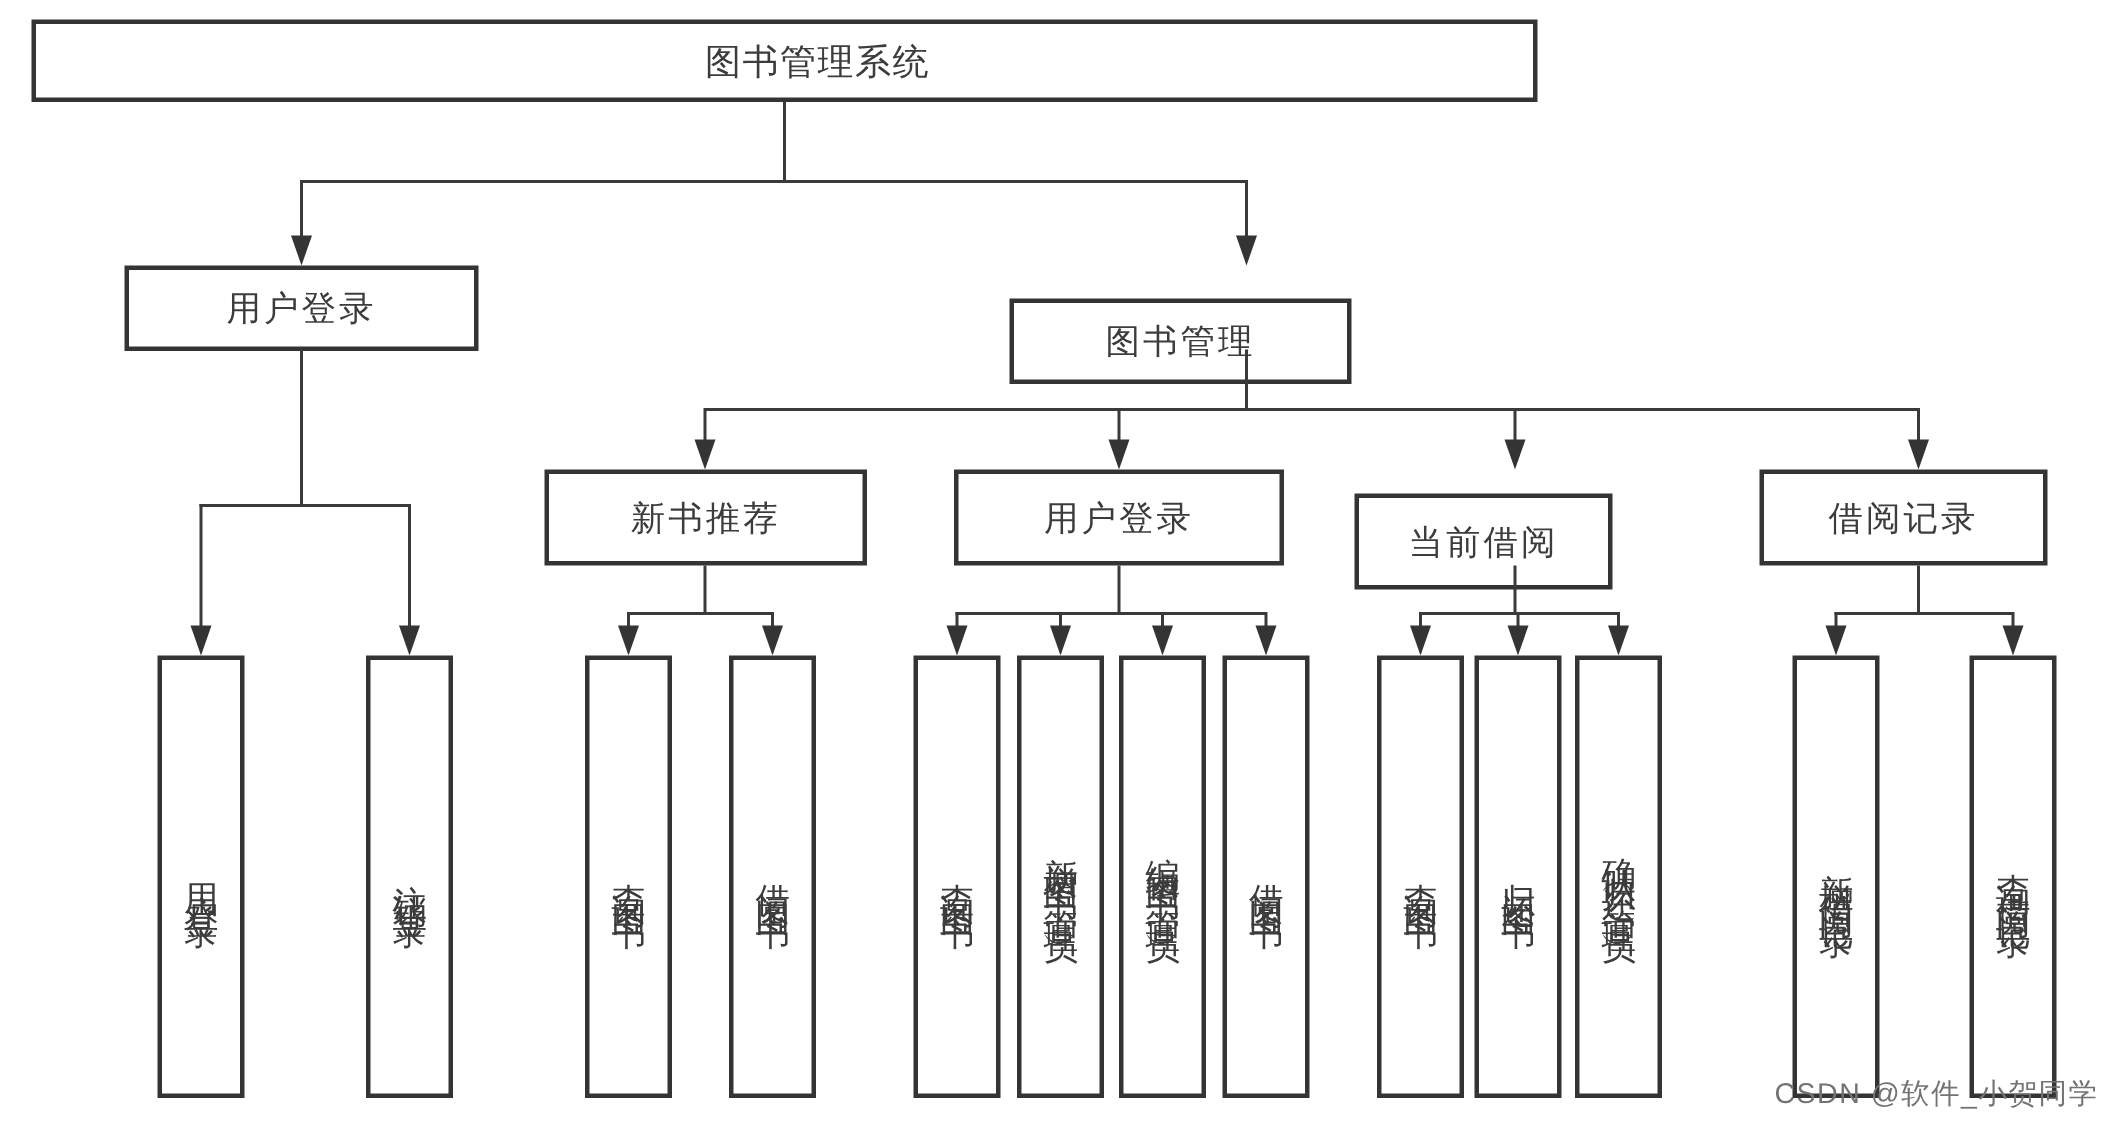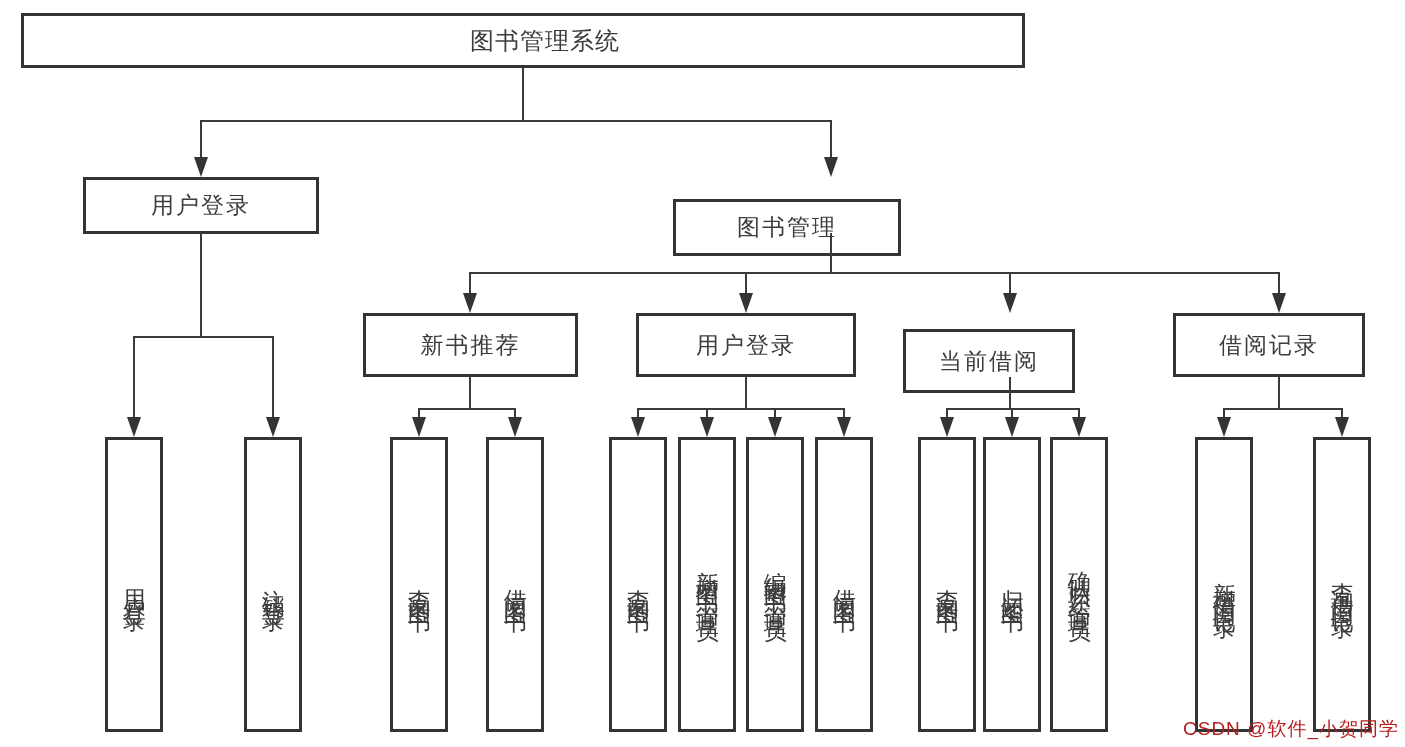--- a/index.html
+++ b/index.html
@@ -40,21 +40,21 @@
     width:0;height:0;
     border-left:7px solid transparent;
     border-right:7px solid transparent;
     border-top:20px solid #343434;
   }
   
   .watermark{
     position:absolute;
     left:1183px;top:716px;
     font-size:19px;
-    color:#b91c1c;
+    color:#737373;
     letter-spacing:1px;
     z-index:5;
     white-space:nowrap;
   }
   
   #root       {left:21px;  top:13px;  width:1004px;height:55px;}
   #user-login {left:83px;  top:177px; width:236px; height:57px;}
   #book-mgmt  {left:673px; top:177px; width:228px; height:57px;margin-top:22px;}
   #rec        {left:363px; top:313px; width:215px; height:64px;}
   #bb         {left:636px; top:313px; width:220px; height:64px;}

